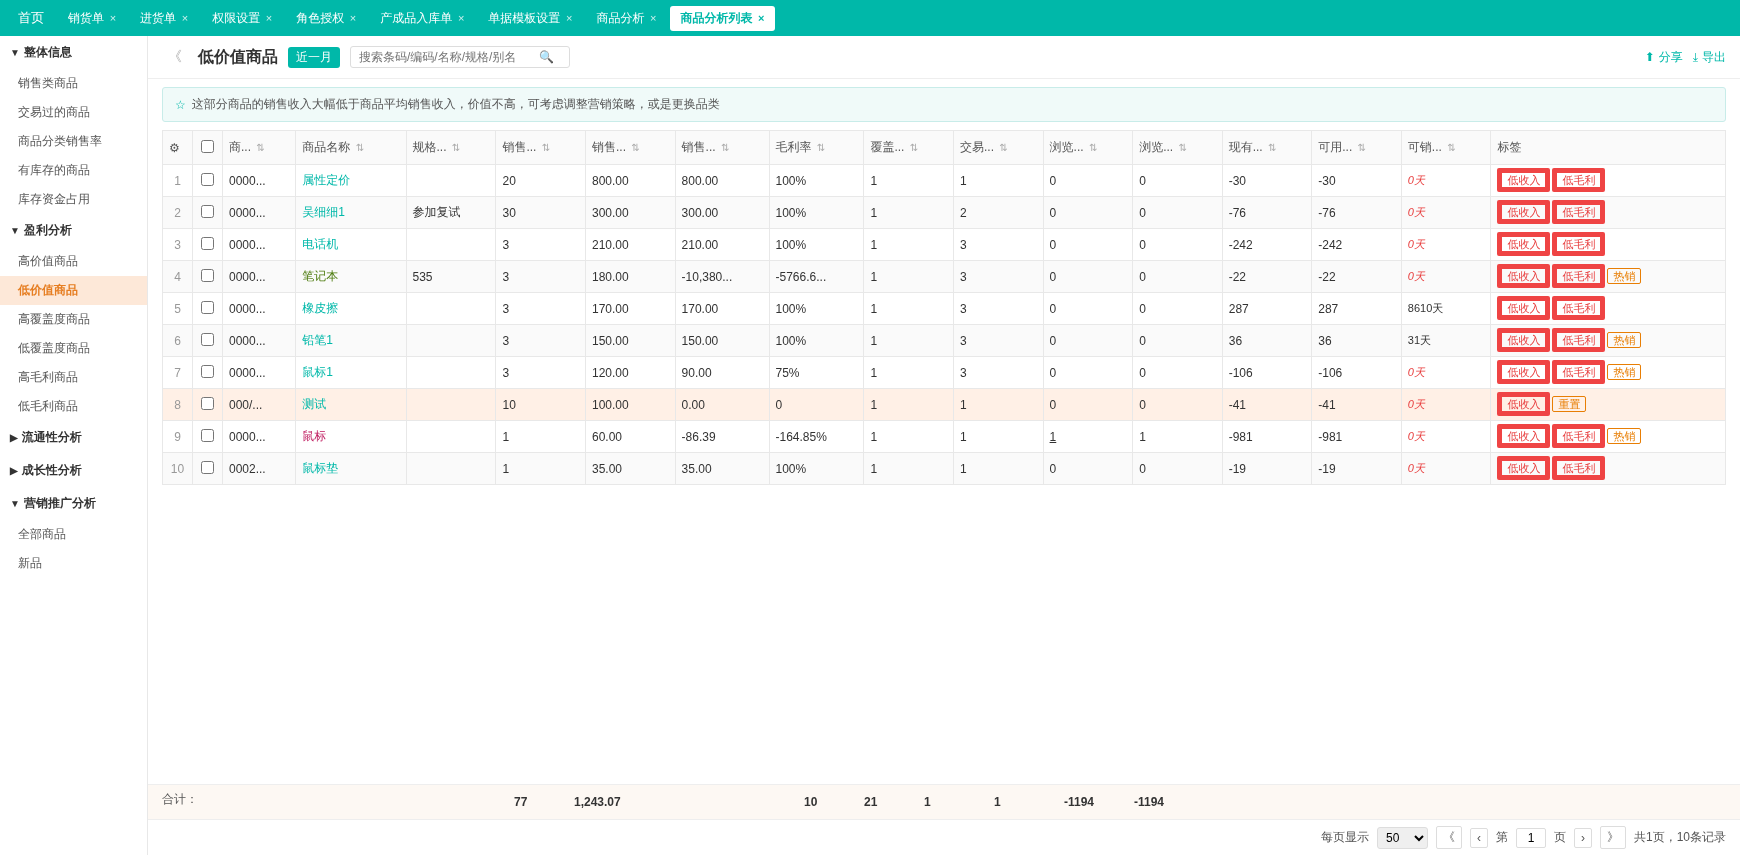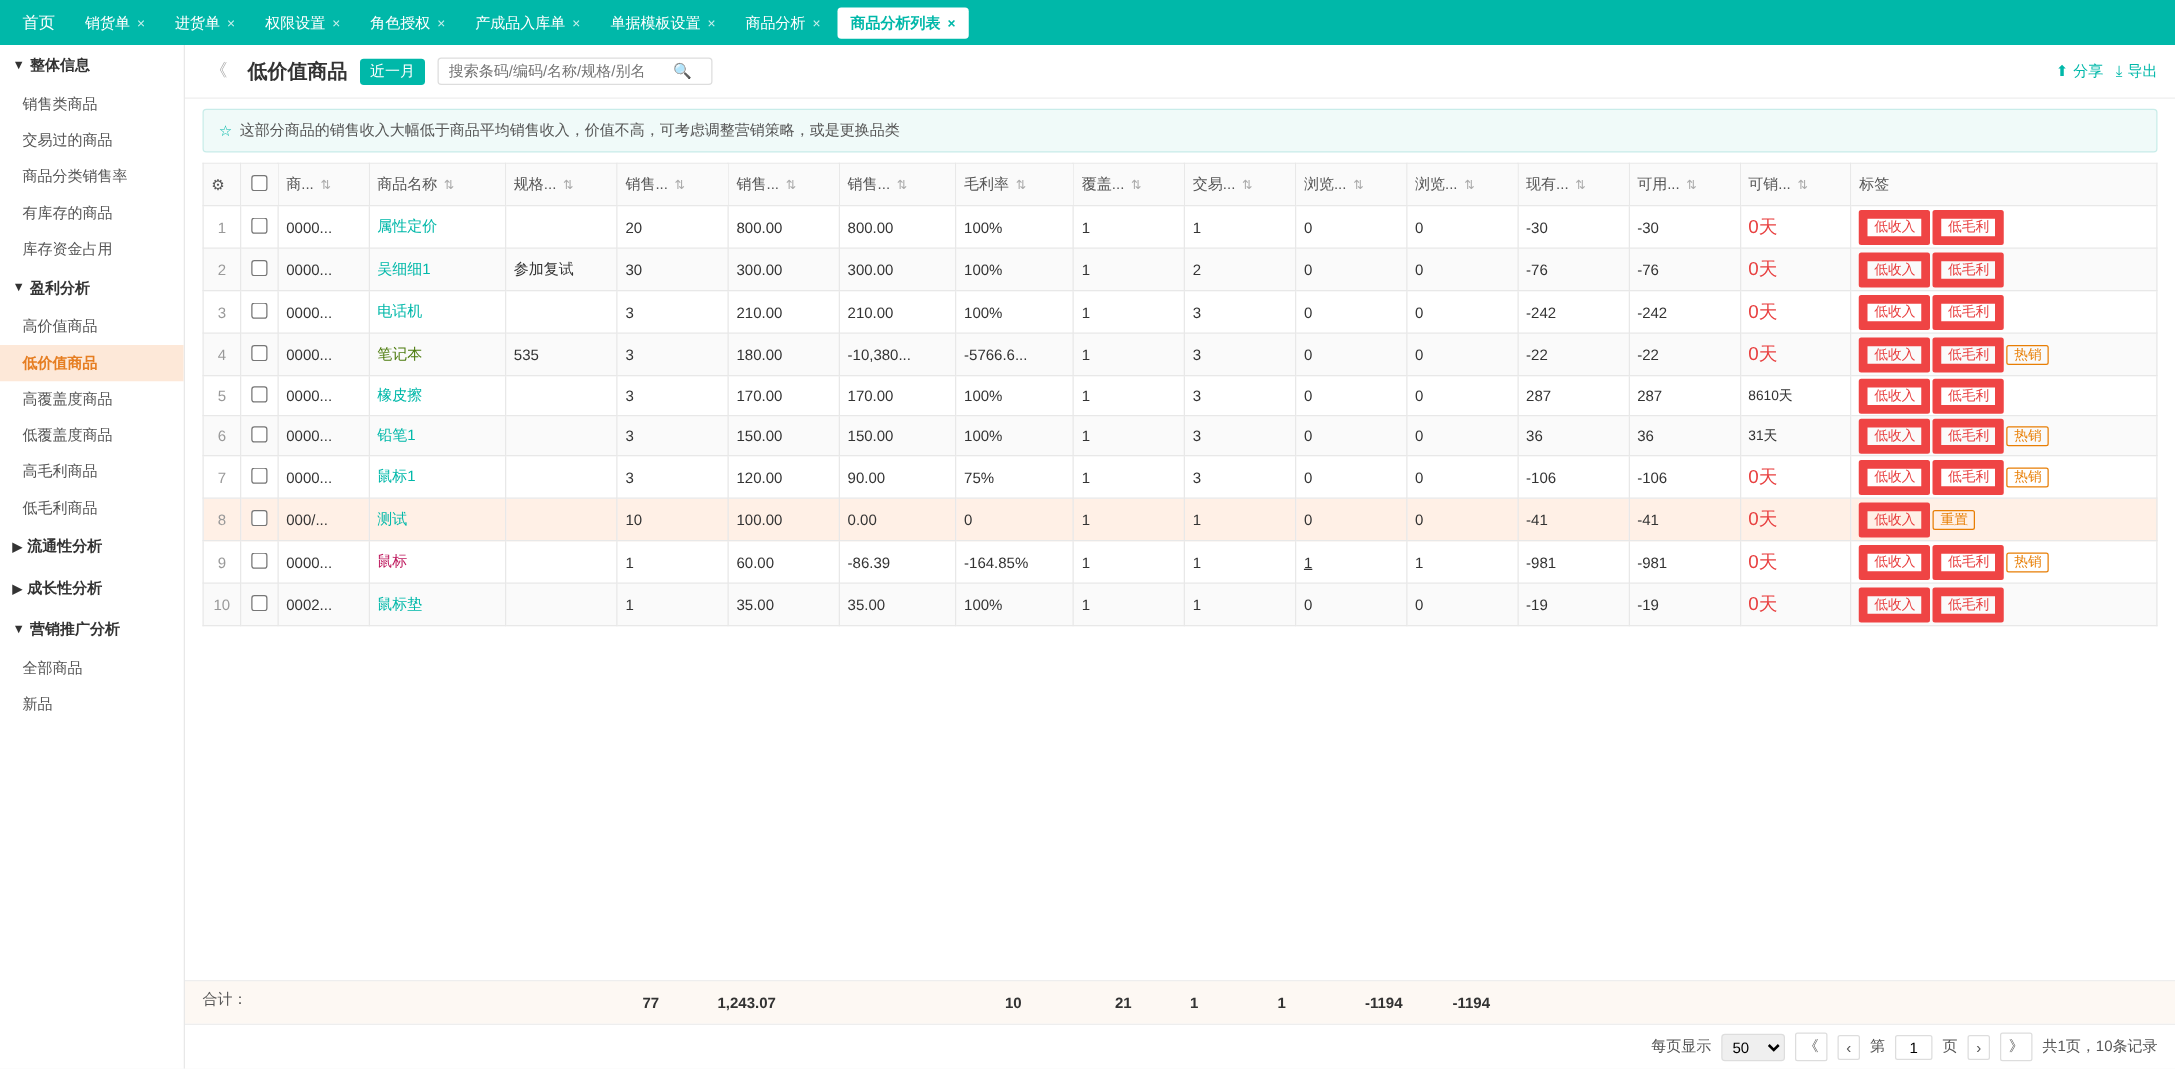--- a/index.html
+++ b/index.html
@@ -170,23 +170,23 @@
     }
     tr:nth-child(even) td { background: #fafafa; }
     tr.highlighted td { background: #fff0e6; }
 
     .tag {
       padding: 1px 5px;
       border-radius: 2px;
       font-size: 11px;
       margin-right: 2px;
     }
-    .tag-red { color: #e84040; border: 7px solid #ef4444; font-family: Liberation Serif, serif; }
+    .tag-red { color: #e84040; border: 5px solid #ef4444; font-family: Liberation Serif, serif; }
     .tag-orange { color: #e87e04; border: 1px solid #e87e04; }
-    .zero-days { color: #e84040; font-size: 15px; }
+    .zero-days { color: #e84040; font-size: 11px; font-style: italic; }
     .pos-days { color: #333; font-size: 11px; }
     .underline { text-decoration: underline; cursor: pointer; }
 
     
     .footer-bar {
       border-top: 1px solid #eee;
       padding: 6px 14px;
       display: flex;
       align-items: flex-start;
       background: #fdf8f3;
@@ -596,21 +596,21 @@
         <span style="min-width:30px;"></span>
         <span style="min-width:30px;"></span>
         <span style="min-width:60px;"></span>
         <span style="min-width:120px;"></span>
         <span style="min-width:60px;"></span>
         <span style="min-width:60px;" class="total-cell">77</span>
         <span style="min-width:80px;" class="total-cell">1,243.07</span>
         <span style="min-width:80px;" class="total-cell"></span>
         <span style="min-width:70px;" class="total-cell"></span>
         <span style="min-width:60px;" class="total-cell">10</span>
-        <span style="min-width:60px;margin-left:28px;" class="total-cell">21</span>
+        <span style="min-width:60px;" class="total-cell">21</span>
         <span style="min-width:70px;" class="total-cell">1</span>
         <span style="min-width:70px;" class="total-cell">1</span>
         <span style="min-width:70px;" class="total-cell">-1194</span>
         <span style="min-width:70px;" class="total-cell">-1194</span>
       </div>
     </div>
 
     <div class="pagination-bar">
       <span>每页显示</span>
       <select class="page-size-select">

